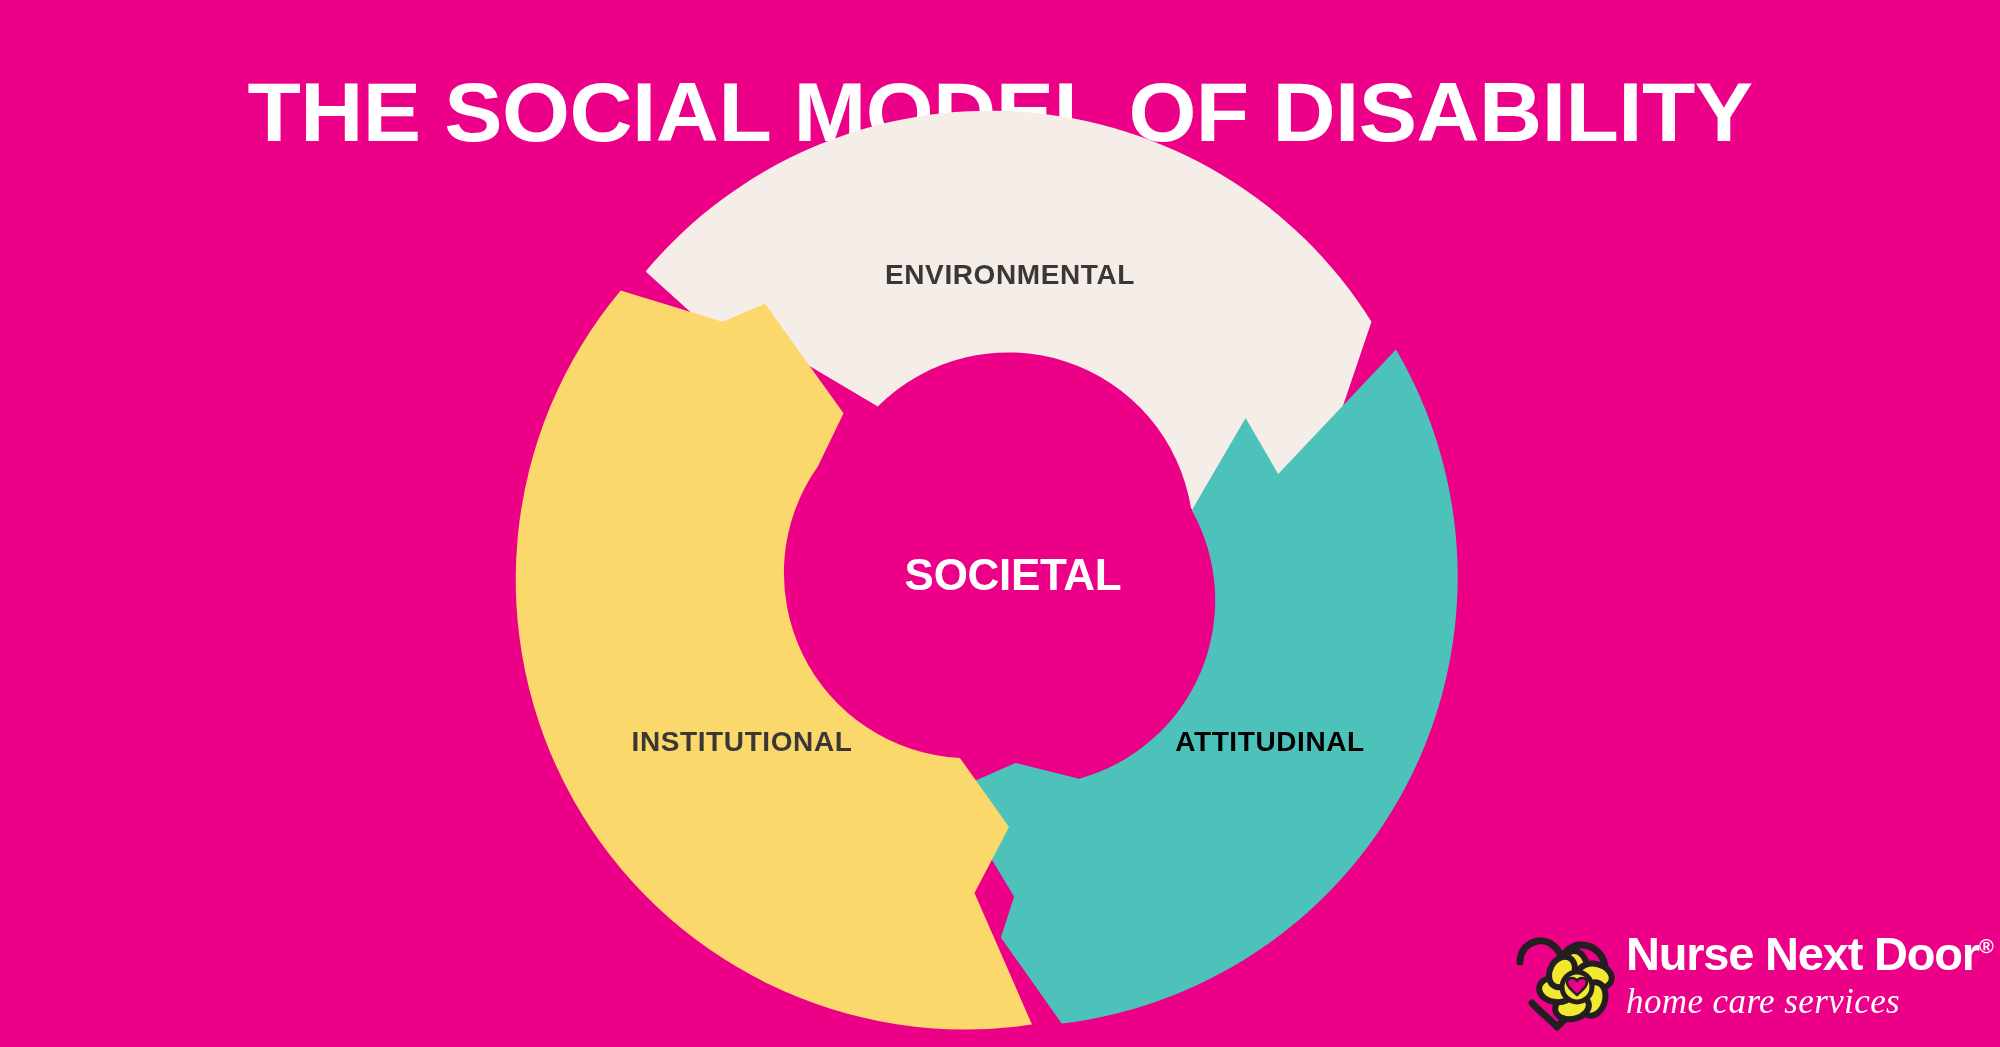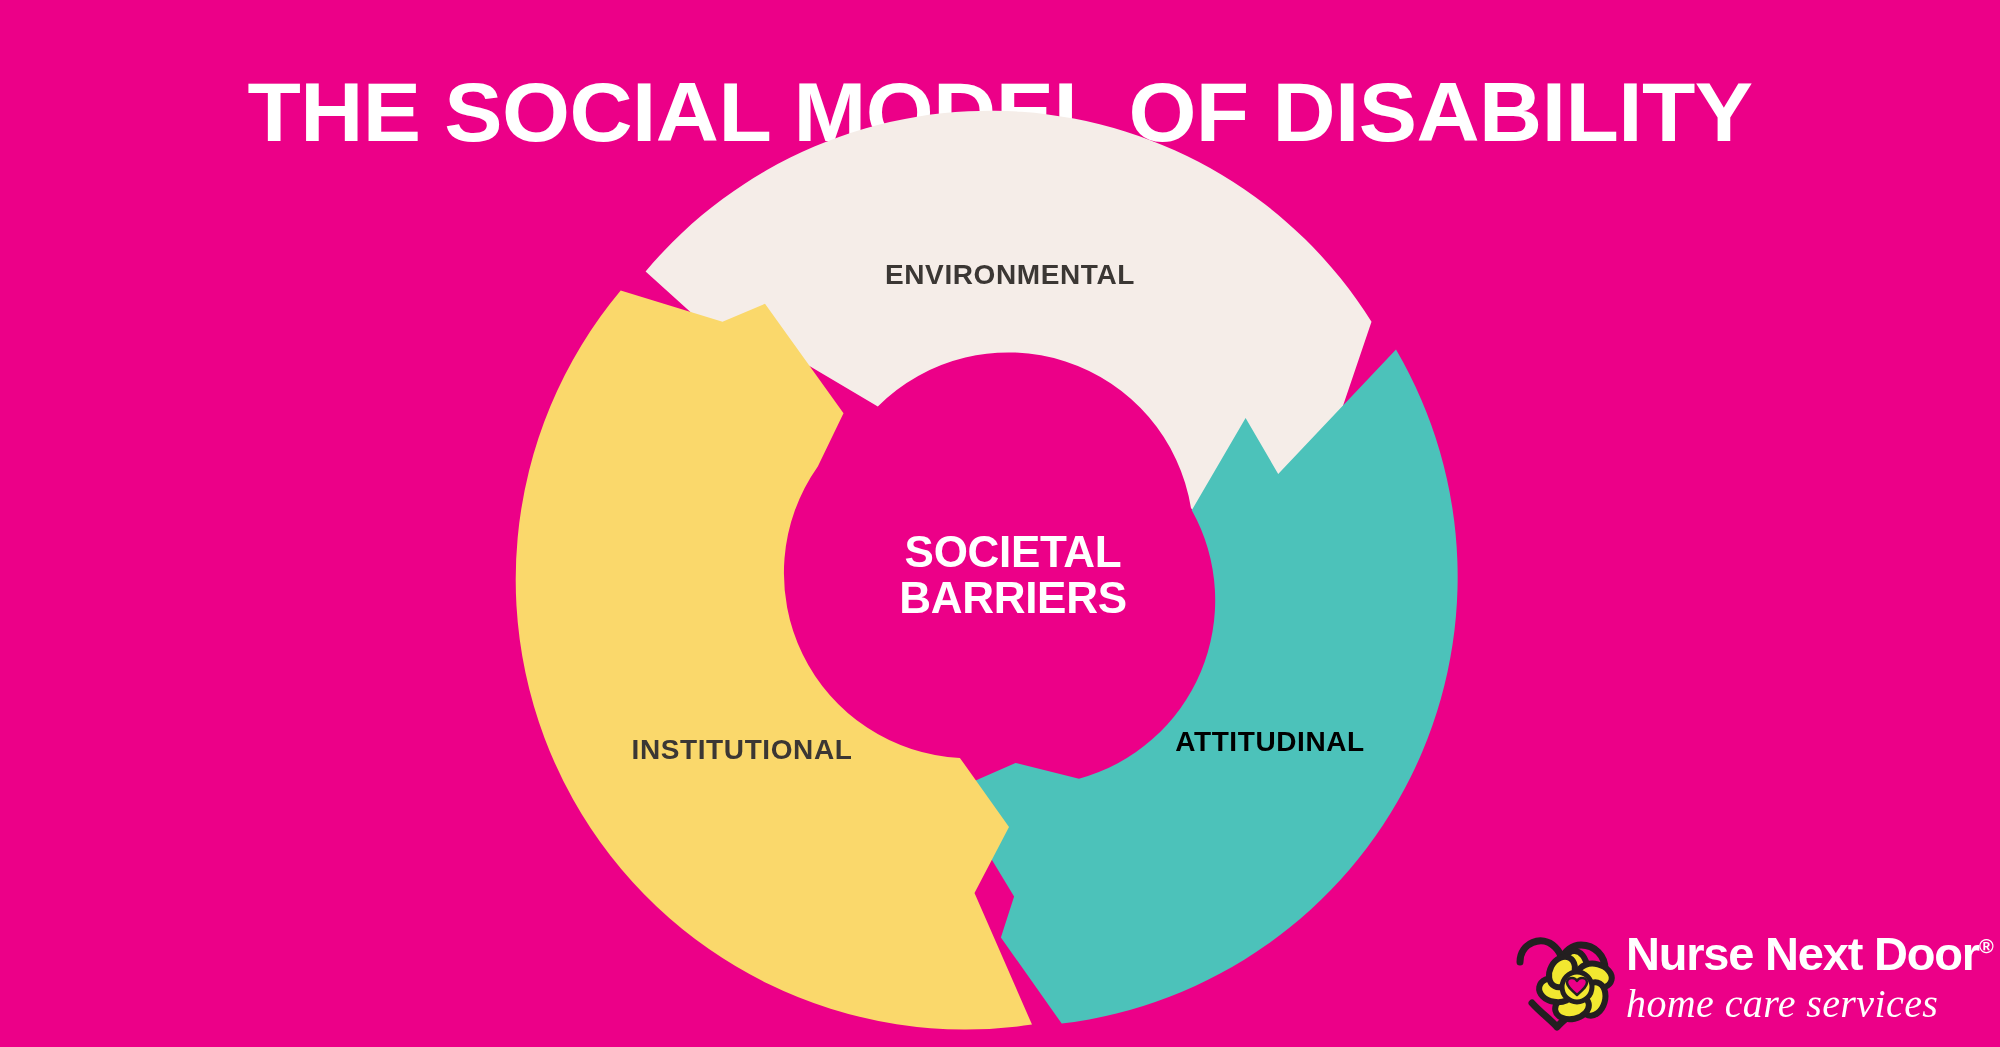--- a/index.html
+++ b/index.html
@@ -60,21 +60,21 @@
     font-family: "Liberation Sans", sans-serif;
     font-weight: bold;
     font-size: 28px;
     letter-spacing: 0.6px;
     white-space: nowrap;
     transform: translate(-50%, -50%);
     -webkit-font-smoothing: antialiased;
   }
   #label-environmental { left: 1010px; top: 275px; }
   #label-attitudinal   { left: 1270px; top: 742px; }
-  #label-institutional { left: 742px;  top: 742px; margin-top: 8px; }
+  #label-institutional { left: 742px;  top: 742px; }
 
   #center-text {
     position: absolute;
     left: 1013px;
     top: 575px;
     transform: translate(-50%, -50%);
     text-align: center;
     color: #FFFFFF;
     font-family: "Liberation Sans", sans-serif;
     font-weight: bold;
@@ -120,21 +120,21 @@
   #logo-wordmark .reg {
     font-size: 20px;
     vertical-align: super;
     line-height: 0;
     letter-spacing: 0;
   }
   #logo-tagline {
     color: #FFFFFF;
     font-family: "Liberation Serif", serif;
     font-style: italic;
-    font-size: 40px;
+    font-size: 35px;
     line-height: 1.0;
     letter-spacing: 0.4px;
     margin-top: 7px;
     white-space: nowrap;
   }
 </style>
 </head>
 <body>
 
 <div id="stage" style="background: rgb(236, 0, 136);">
@@ -182,21 +182,20 @@
     </svg>
 
     <div class="seg-label" id="label-environmental" style="color: rgb(59, 55, 52);">ENVIRONMENTAL</div>
 
     <div class="seg-label" id="label-attitudinal" style="color: #000000;">ATTITUDINAL</div>
 
     <div class="seg-label" id="label-institutional" style="color: rgb(59, 55, 52);">INSTITUTIONAL</div>
 
     <div id="center-text" style="color: rgb(255, 255, 255);">
       <span class="cl">SOCIETAL</span>
-      <span class="cl">BARRIERS</span>
     </div>
   </div>
 
   <div id="logo">
 
     <svg id="logo-mark" viewBox="0 0 108 104" xmlns="http://www.w3.org/2000/svg">
 
       <path d="M 8 34
                C 8 15, 30 6, 43 19
                C 47 23, 49 27, 50 31

